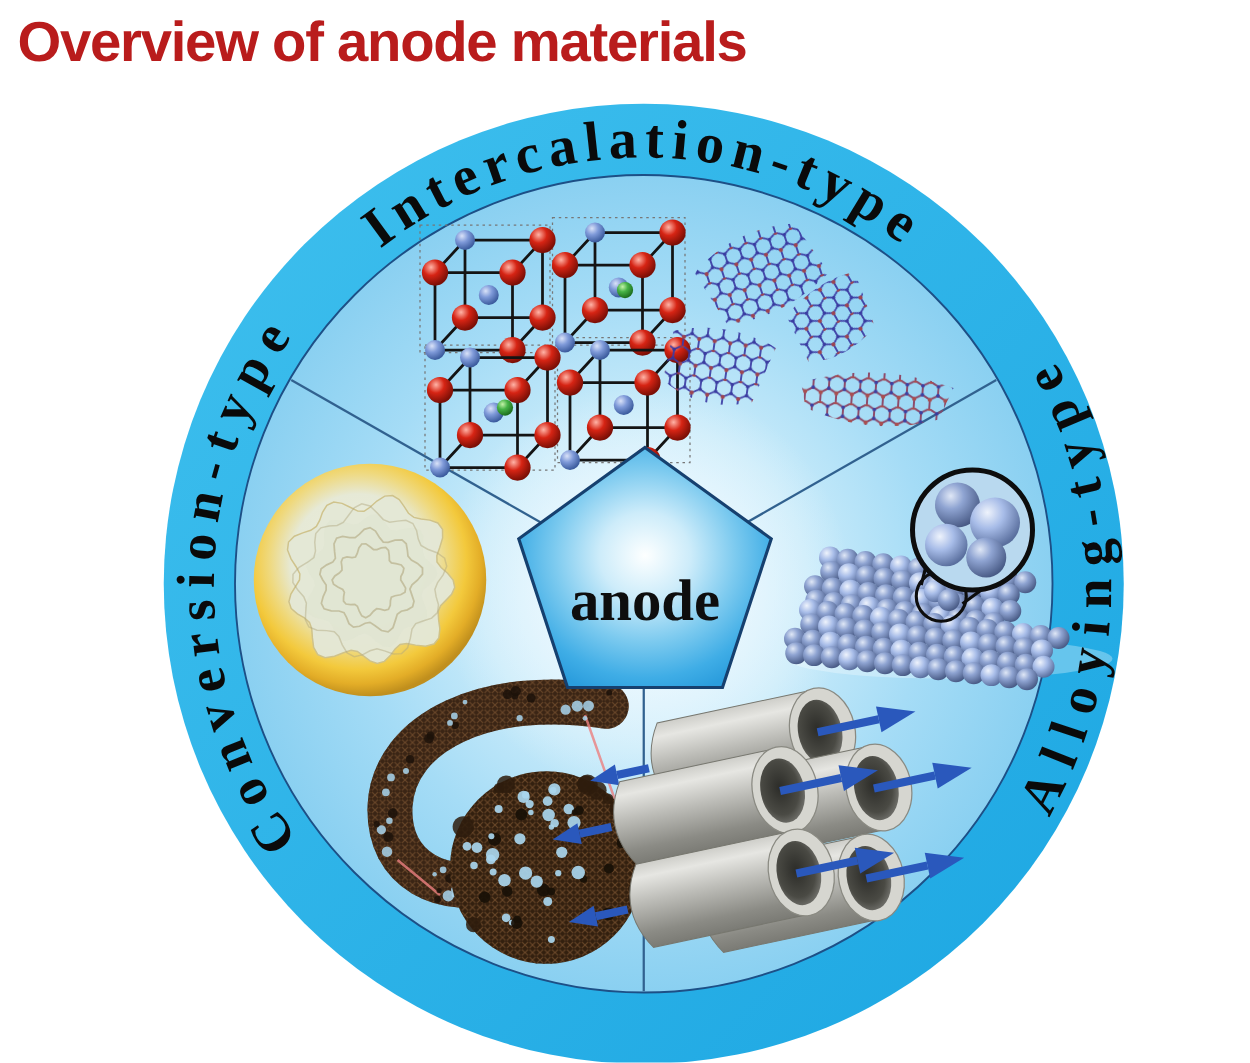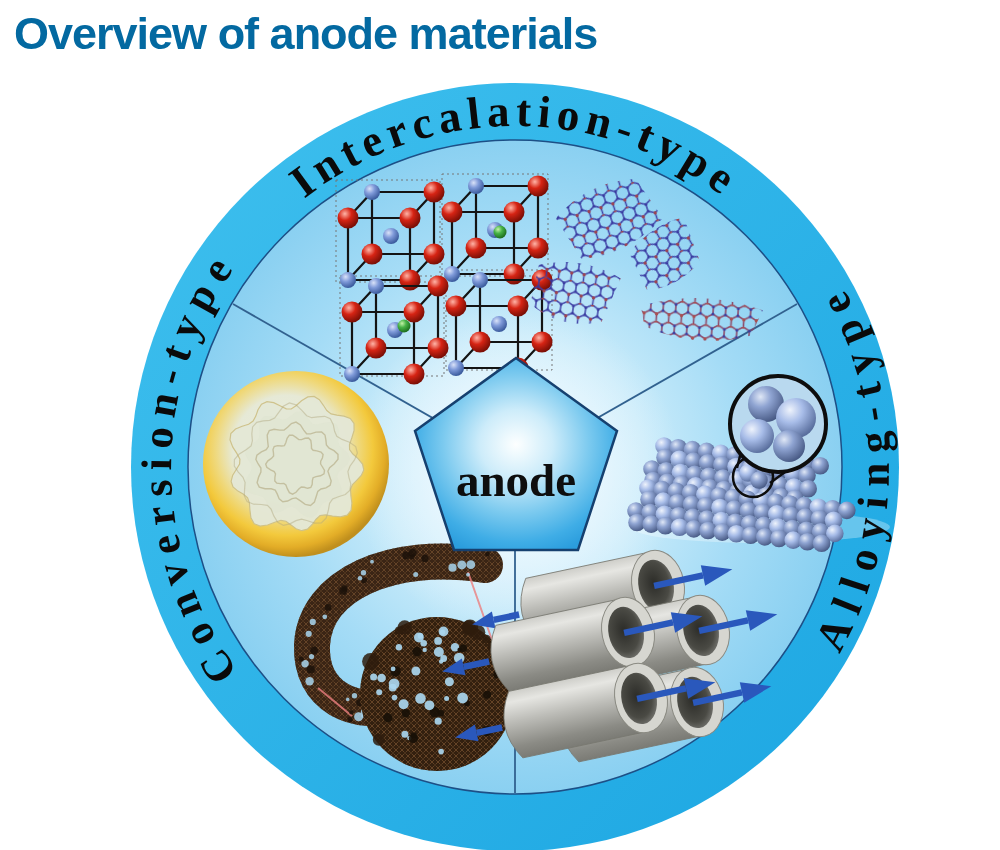--- a/index.html
+++ b/index.html
@@ -1,18 +1,18 @@
 <!DOCTYPE html>
 <html><head>
 <meta charset="utf-8">
 <style>
   html,body{margin:0;padding:0;width:1000px;height:850px;background:#ffffff;overflow:hidden;
             font-family:"Liberation Sans",sans-serif;}
   .title{position:absolute;left:14px;top:8px;font-size:45px;font-weight:bold;
-         letter-spacing:-1px;color:#0369a1;white-space:nowrap;}
+         letter-spacing:-1px;color:#b91c1c;white-space:nowrap;}
   svg.diagram{position:absolute;left:0;top:0;}
   .ring-text{font-family:"Liberation Serif",serif;font-weight:bold;fill:#0a0a0a;}
   .rt-top{font-size:45px;letter-spacing:6px;}
   .rt-left{font-size:43px;letter-spacing:9px;}
   .rt-right{font-size:43px;letter-spacing:11px;}
   .anode-label{font-family:"Liberation Serif",serif;font-weight:bold;font-size:47px;fill:#0e0e0e;}
 </style>
 </head>
 <body>
 

